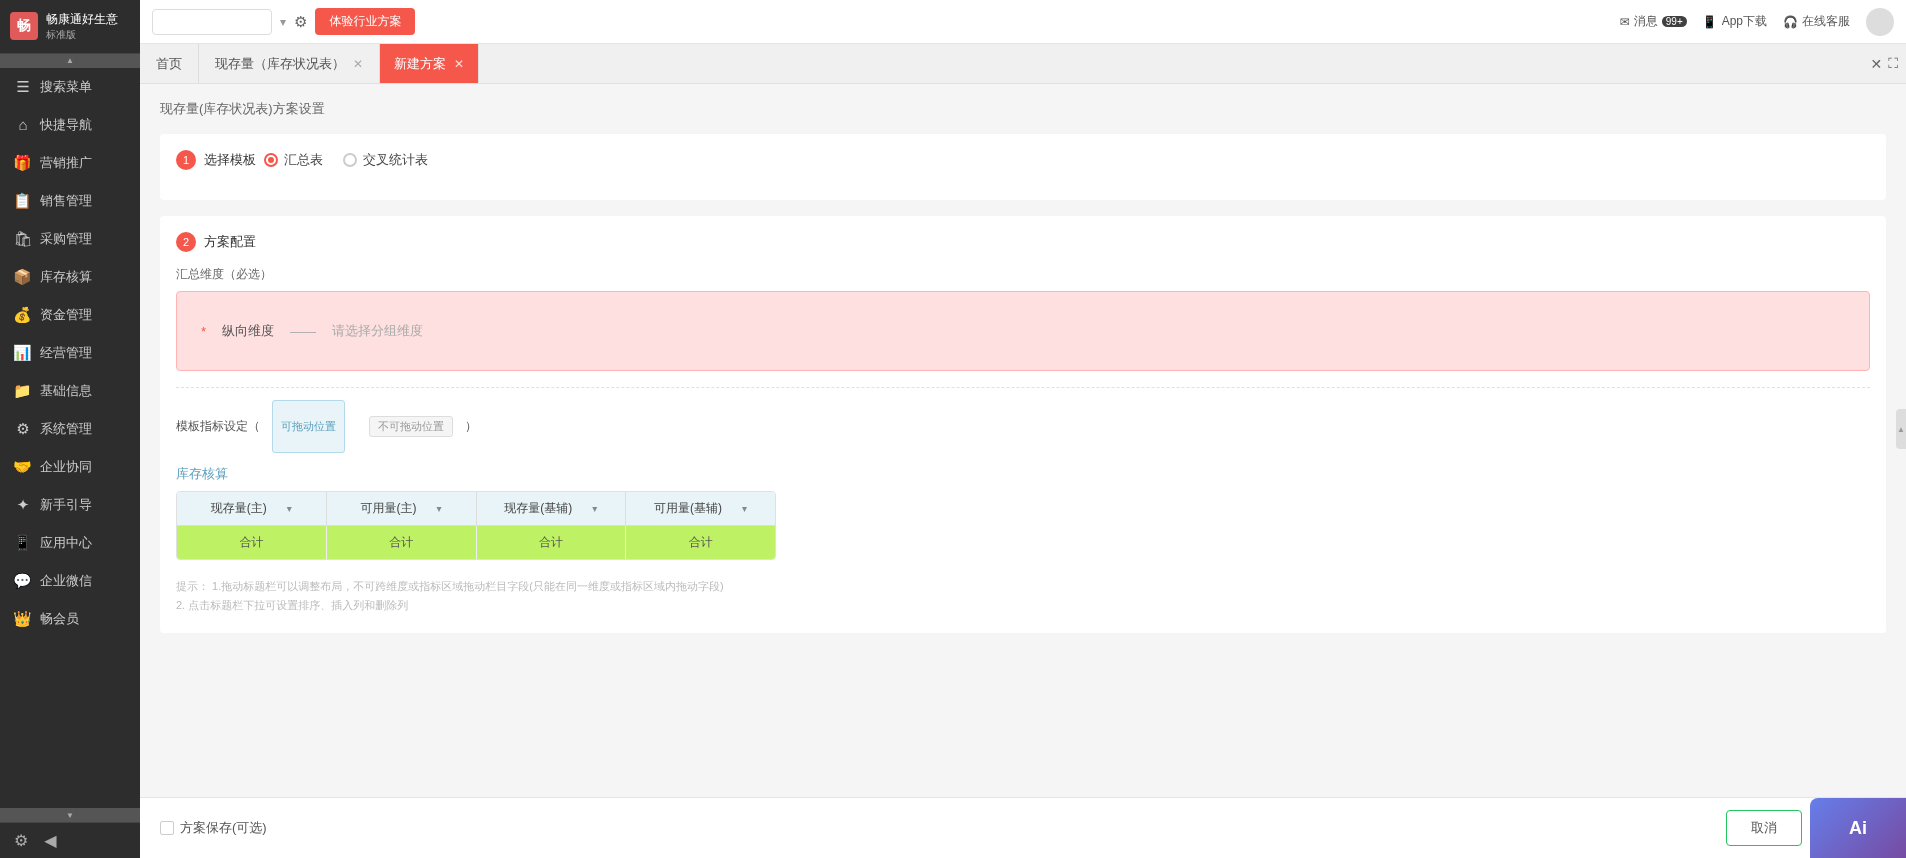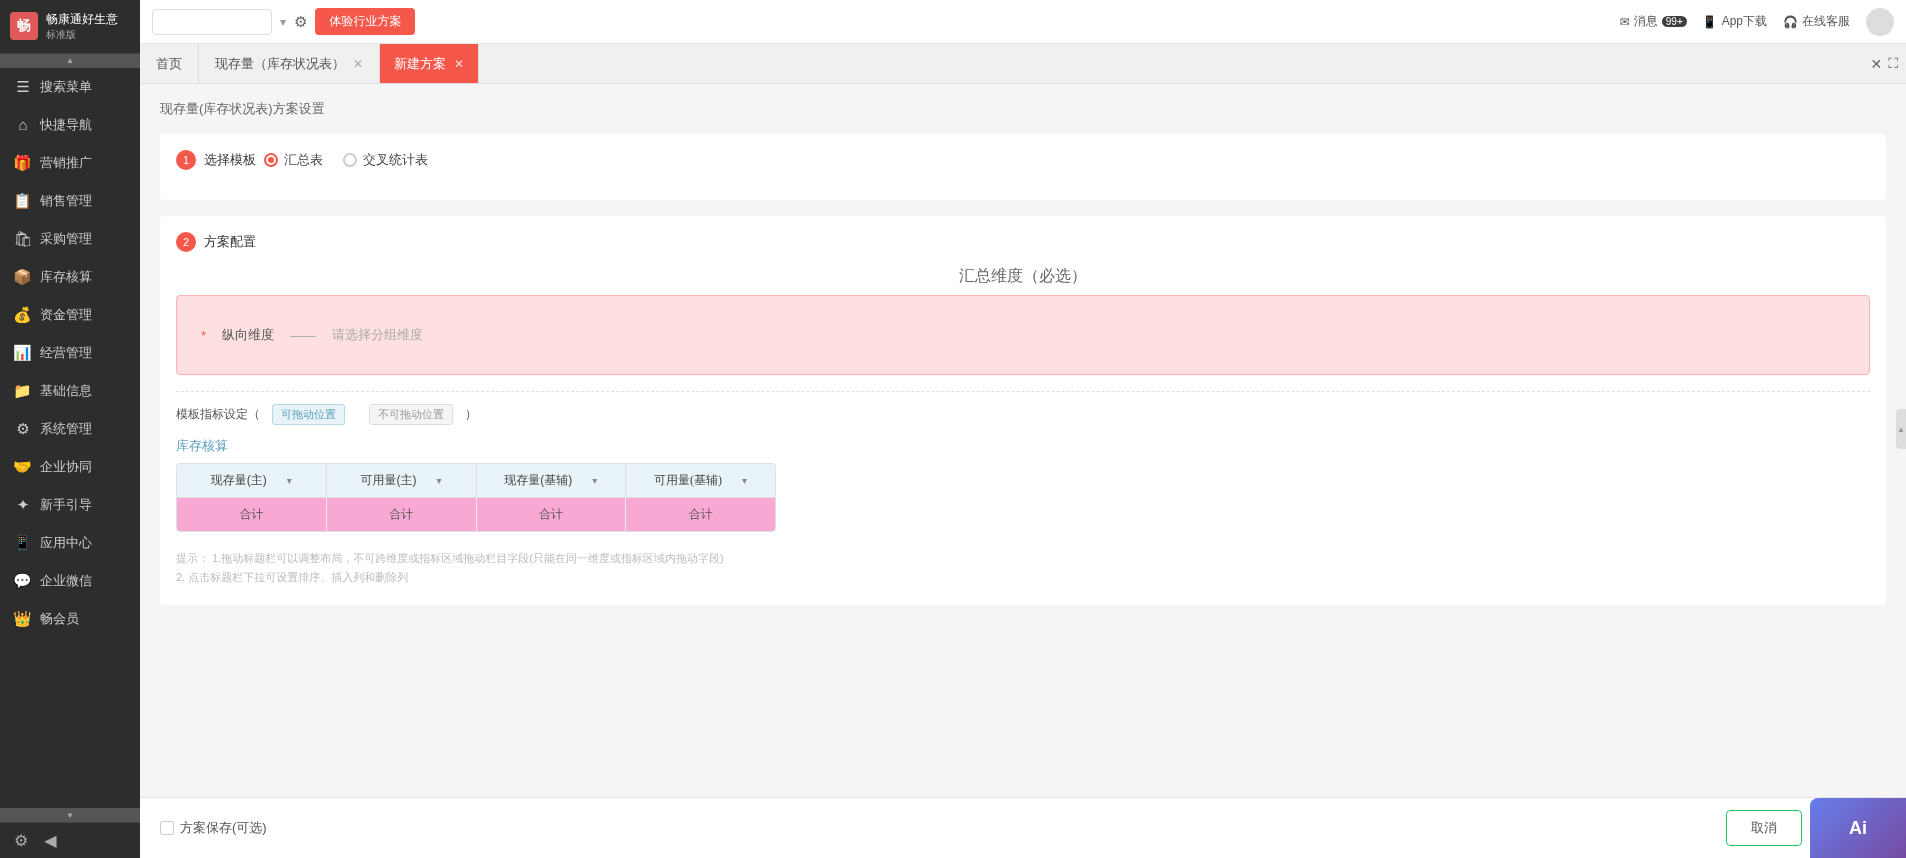--- a/index.html
+++ b/index.html
@@ -257,21 +257,21 @@
     .radio-circle.selected::after {
       content: '';
       width: 6px;
       height: 6px;
       border-radius: 50%;
       background: #f5574b;
     }
 
     
     .summary-section { margin-top: 14px; }
-    .section-label { font-size: 16px; color: #666; margin-bottom: 8px; text-align: center; }
+    .section-label { font-size: 12px; color: #666; margin-bottom: 8px; }
     .dimension-box {
       background: #ffe0e0;
       border: 1px solid #ffb3b3;
       border-radius: 4px;
       padding: 20px 24px;
       display: flex;
       align-items: center;
       gap: 16px;
       min-height: 80px;
     }
@@ -292,21 +292,21 @@
       gap: 12px;
       margin-bottom: 12px;
       font-size: 12px;
       color: #555;
     }
     .tag-draggable {
       background: #e8f4f8;
       color: #5b9ebd;
       border: 1px solid #b3d9ea;
       border-radius: 3px;
-      padding: 2px 8px;
+      padding: 18px 8px;
       font-size: 11px;
     }
     .tag-non-draggable {
       background: #f5f5f5;
       color: #999;
       border: 1px solid #ddd;
       border-radius: 3px;
       padding: 2px 8px;
       font-size: 11px;
     }
@@ -329,24 +329,24 @@
       flex: 1;
       padding: 8px 12px;
       font-size: 12px;
       color: #444;
       display: flex;
       align-items: center;
       justify-content: center;
       gap: 20px;
       border-right: 1px solid #ddd;
     }
-    .stats-header-cell:last-child { border-right: none; font-family: Liberation Serif, serif; }
+    .stats-header-cell:last-child { border-right: none; }
     .stats-data-row {
       display: flex;
-      background: #f9a8d4;
+      background: #bef264;
     }
     .stats-data-cell {
       flex: 1;
       padding: 8px 12px;
       font-size: 12px;
       color: #555;
       text-align: center;
       border-right: 1px solid #eee;
     }
     .stats-data-cell:last-child { border-right: none; }

